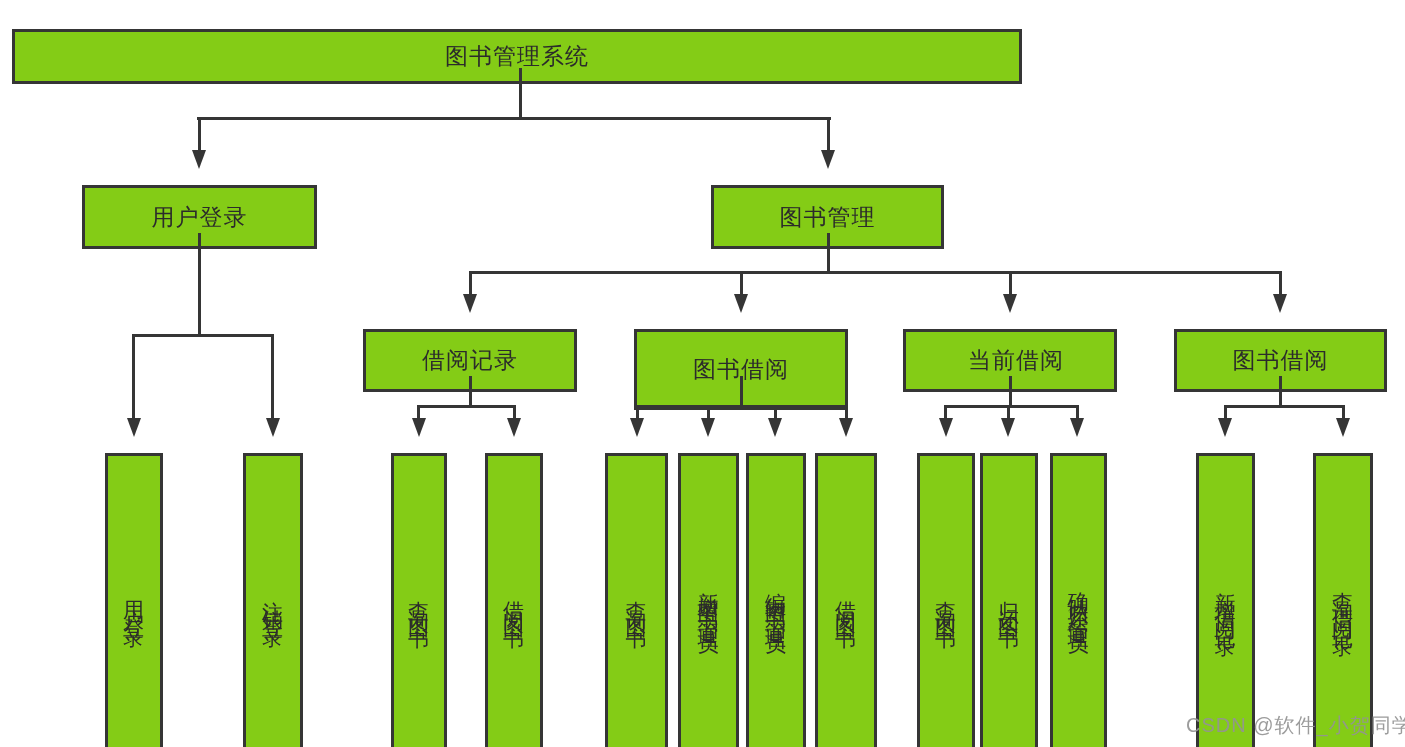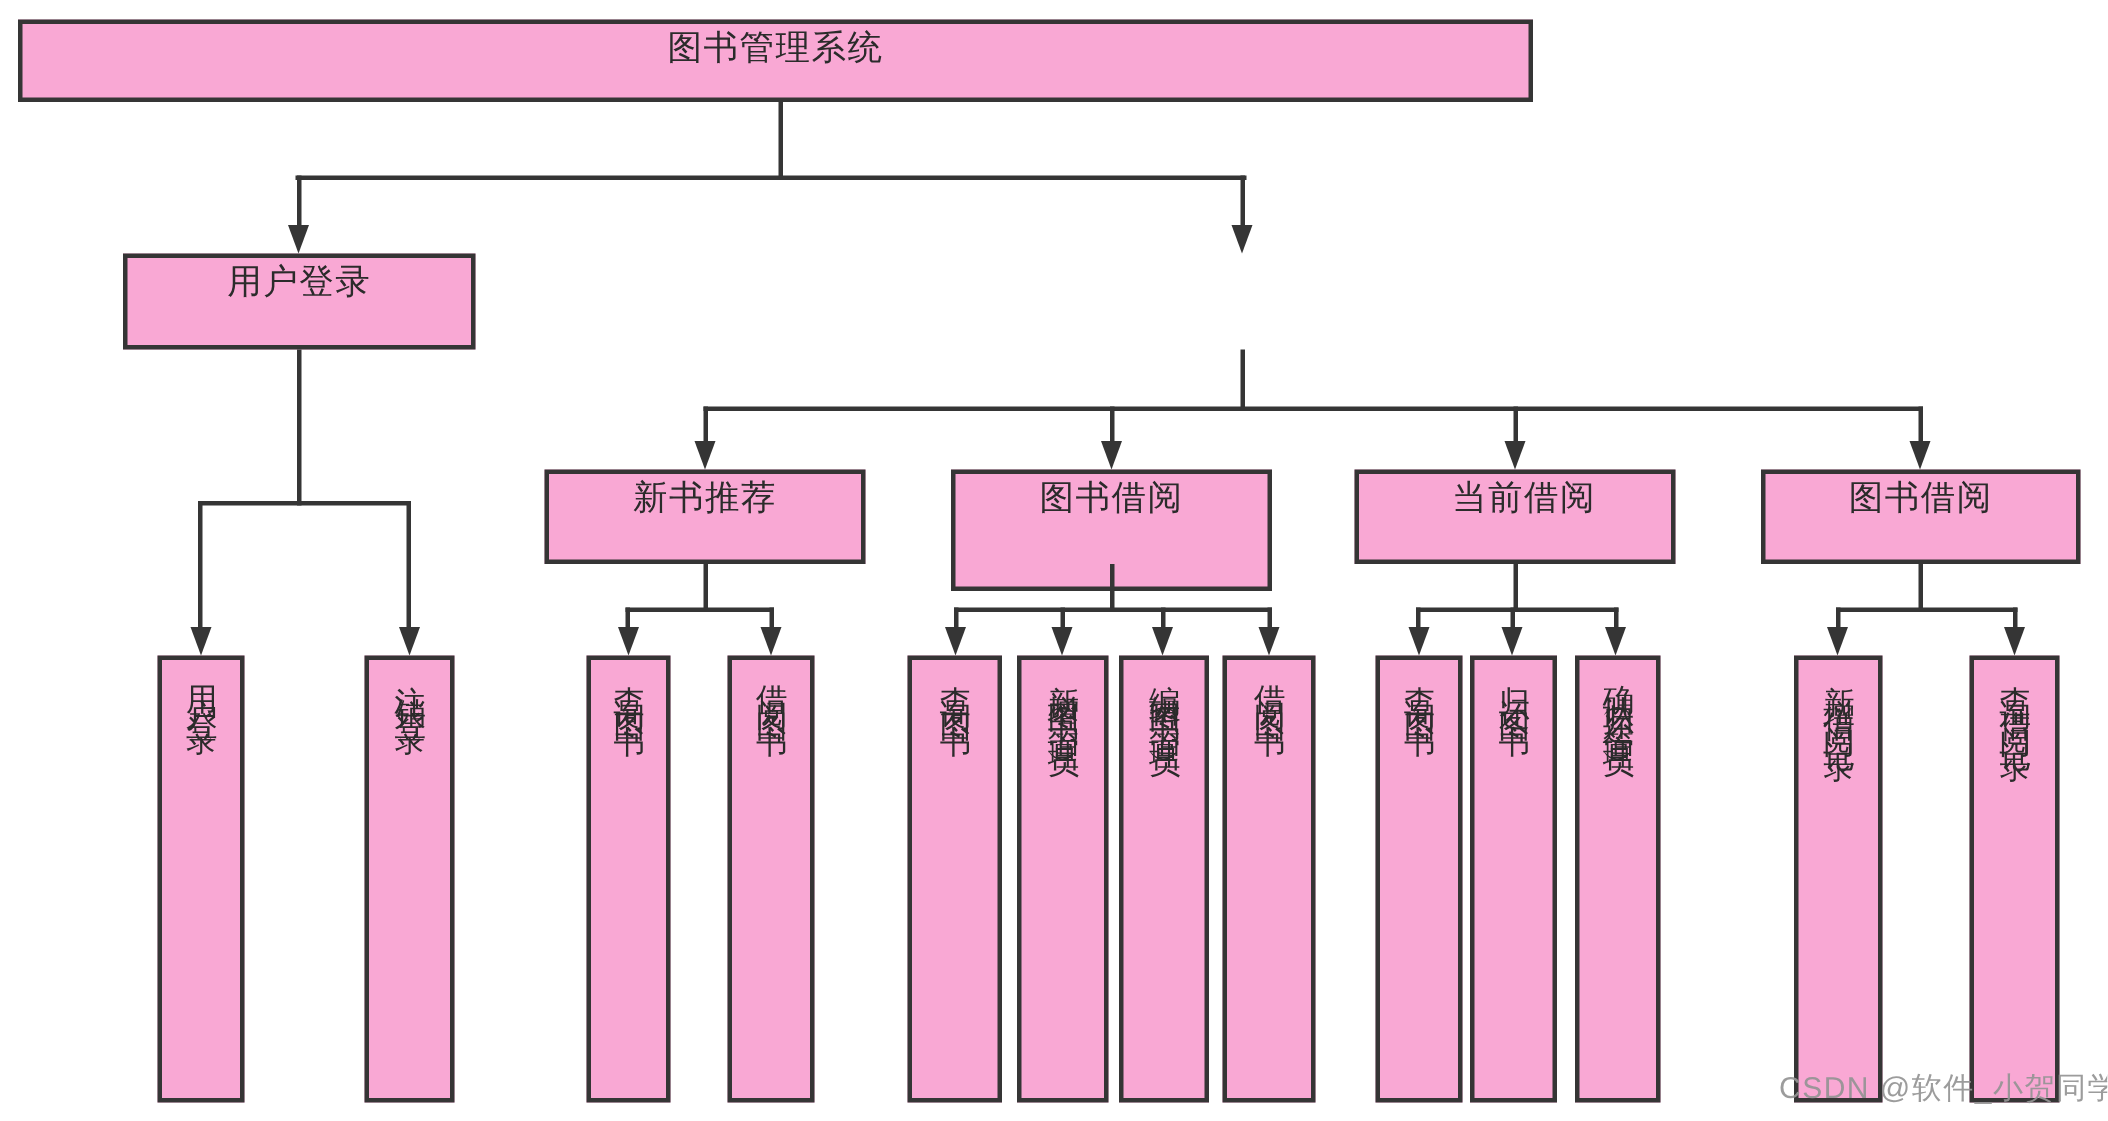--- a/index.html
+++ b/index.html
@@ -2,22 +2,22 @@
 <html><head>
 <meta charset="utf-8">
 <style>
   html,body{margin:0;padding:0;background:#ffffff;}
   .canvas{
     position:relative;width:1405px;height:747px;background:#ffffff;
     font-family:"Liberation Sans","DejaVu Sans",sans-serif;color:#2b2b2b;
     overflow:hidden;
   }
   .box{
-    position:absolute;border:3px solid #353535;background:#f9a8d4;
-    display:flex;align-items:flex-start;justify-content:center;box-sizing:border-box;
+    position:absolute;border:3px solid #353535;background:#84cc16;
+    display:flex;align-items:center;justify-content:center;box-sizing:border-box;margin-top:16px;
   }
   .hlabel{font-size:23px;letter-spacing:1px;white-space:nowrap;}
   .vtext{
     writing-mode:vertical-rl;text-orientation:mixed;
     font-size:21px;letter-spacing:9px;line-height:1.1;white-space:nowrap;
   }
   .line{position:absolute;background:#353535;}
   .arrow{
     position:absolute;width:0;height:0;
     border-left:7px solid transparent;border-right:7px solid transparent;
@@ -33,23 +33,26 @@
 
 <div class="canvas">
 
   <div class="box" style="left:12px;top:13px;width:1010px;height:55px;">
     <span class="hlabel">图书管理系统</span>
   </div>
 
   <div class="box" style="left:82px;top:169px;width:235px;height:64px;">
     <span class="hlabel">用户登录</span>
   </div>
+  <div class="box" style="left:711px;top:169px;width:233px;height:64px;">
+    <span class="hlabel">图书管理</span>
+  </div>
 
   <div class="box" style="left:363px;top:313px;width:214px;height:63px;">
-    <span class="hlabel">新书推荐</span>
+    <span class="hlabel">借阅记录</span>
   </div>
   <div class="box" style="left:634px;top:313px;width:214px;height:81px;">
     <span class="hlabel">图书借阅</span>
   </div>
   <div class="box" style="left:903px;top:313px;width:214px;height:63px;padding-left:12px;">
     <span class="hlabel">当前借阅</span>
   </div>
   <div class="box" style="left:1174px;top:313px;width:213px;height:63px;">
     <span class="hlabel">图书借阅</span>
   </div>

